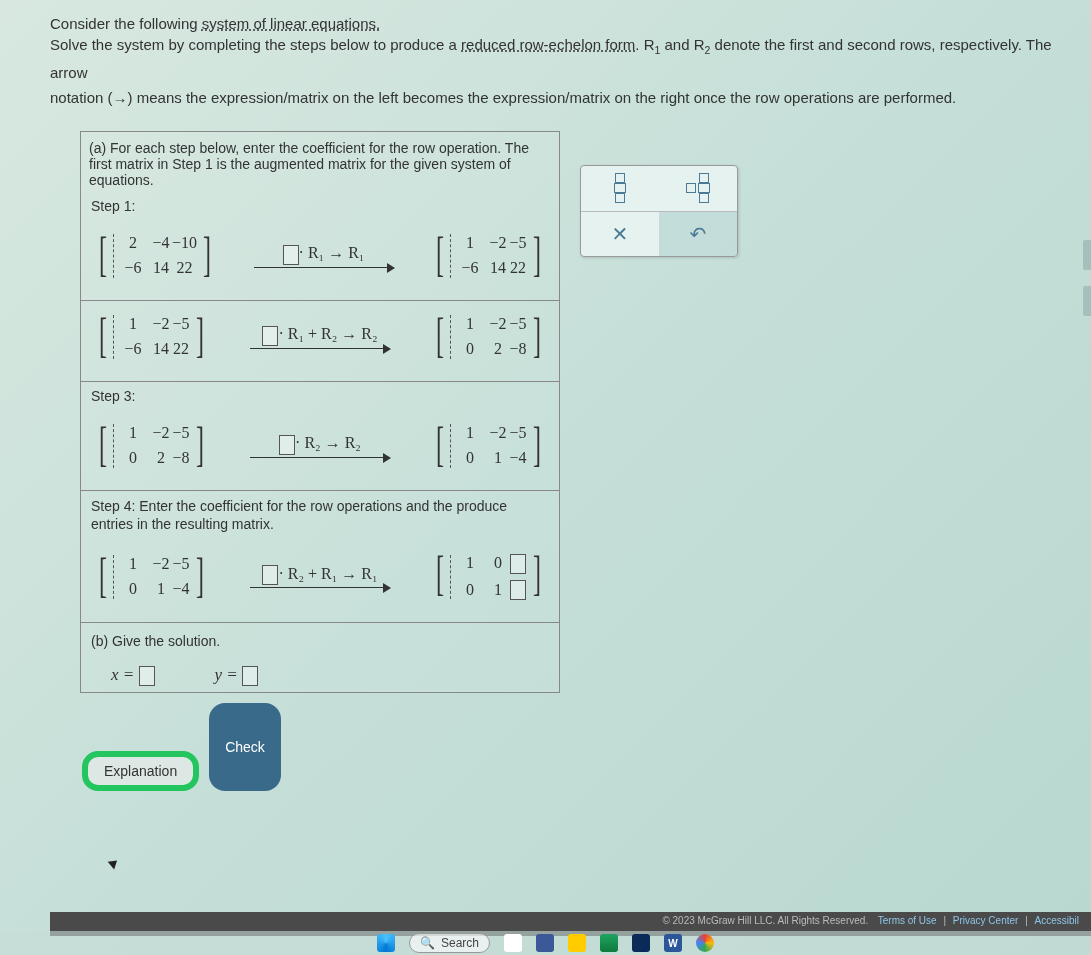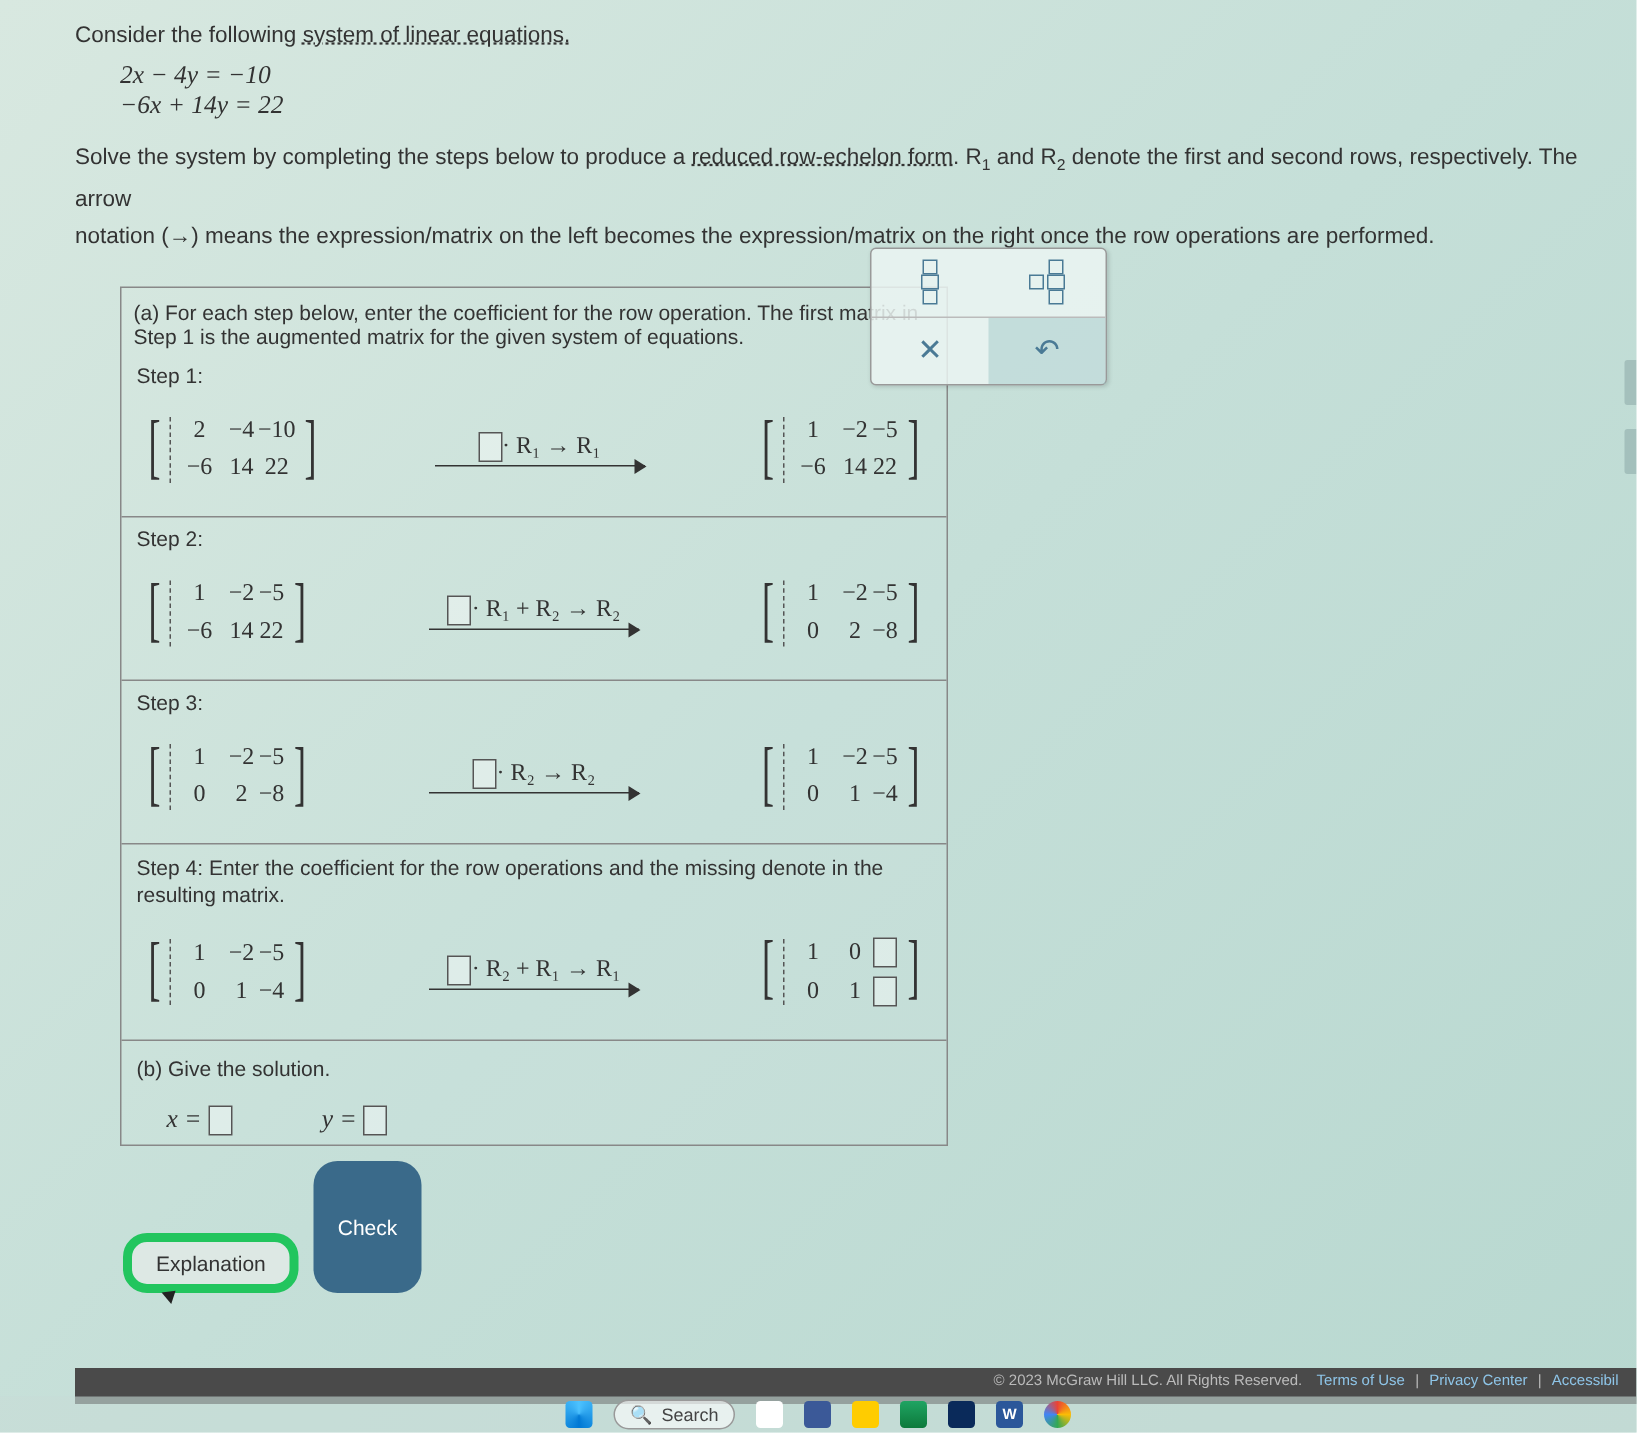--- a/index.html
+++ b/index.html
@@ -16,21 +16,21 @@
   .page-wrap {
     padding: 15px 10px 0 50px;
   }
   .prompt-line { color:#333; }
   .underline-dotted { text-decoration: underline dotted; color:#333; }
   .equations { margin: 8px 0 12px 30px; font-style: italic; font-family: 'Times New Roman', serif; font-size:17px;}
   .instructions { line-height: 1.7; margin-bottom: 20px; }
   .sub { font-size: 0.7em; vertical-align: sub; }
   .problem-box {
     border: 1px solid #888;
-    width: 552px;
+    width: 480px;
     margin-left: 30px;
     background: rgba(255,255,255,0.05);
     padding: 0;
   }
   .section-header {
     padding: 8px 8px 4px 8px;
     font-size: 14px;
     border-bottom: 0;
   }
   .step-label { padding: 6px 10px; font-size: 14px; color:#333;}
@@ -156,24 +156,20 @@
 </style>
 </head>
 <body>
 
 <div class="page-wrap">
 
   <div class="prompt-line">
     <span>Consider the following </span><span class="underline-dotted">system of linear equations.</span>
   </div>
 
-  <div class="equations">
-    <div>2x − 4y = −10</div>
-    <div>−6x + 14y = 22</div>
-  </div>
 
   <div class="instructions">
     <span>Solve the system by completing the steps below to produce a </span><span class="underline-dotted">reduced row-echelon form</span><span>. R</span><span class="sub">1</span><span> and R</span><span class="sub">2</span><span> denote the first and second rows, respectively. The arrow</span><br>
     <span>notation (→) means the expression/matrix on the left becomes the expression/matrix on the right once the row operations are performed.</span>
   </div>
 
   <div class="problem-box">
 
     <div class="section-header">(a) For each step below, enter the coefficient for the row operation. The first matrix in Step 1 is the augmented matrix for the given system of equations.</div>
 
@@ -206,21 +202,20 @@
           <span class="mcell">−6</span>
           <span class="mcell">14</span>
           <span class="mcell">22</span>
         </div>
         <span class="bracket">]</span>
       </div>
     </div>
 
     <div class="divider"></div>
 
-    <div class="step-label">Step 2:</div>
     <div class="step-body">
       <div class="matrix">
         <span class="bracket">[</span>
         <div class="mgrid">
           <span class="mcell">1</span>
           <span class="mcell">−2</span>
           <span class="dashed-col" style="grid-row:1/span 2"></span>
           <span class="mcell">−5</span>
           <span class="mcell">−6</span>
           <span class="mcell">14</span>
@@ -278,21 +273,21 @@
           <span class="mcell">0</span>
           <span class="mcell">1</span>
           <span class="mcell">−4</span>
         </div>
         <span class="bracket">]</span>
       </div>
     </div>
 
     <div class="divider"></div>
 
-    <div class="step-label" style="line-height:1.3">Step 4: Enter the coefficient for the row operations and the missing denote in the resulting matrix.</div>
+    <div class="step-label" style="line-height:1.3">Step 4: Enter the coefficient for the row operations and the produce entries in the resulting matrix.</div>
     <div class="step-body">
       <div class="matrix">
         <span class="bracket">[</span>
         <div class="mgrid">
           <span class="mcell">1</span>
           <span class="mcell">−2</span>
           <span class="dashed-col" style="grid-row:1/span 2"></span>
           <span class="mcell">−5</span>
           <span class="mcell">0</span>
           <span class="mcell">1</span>

